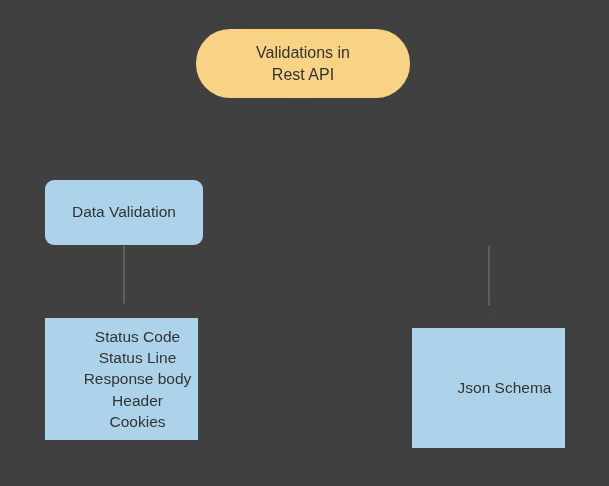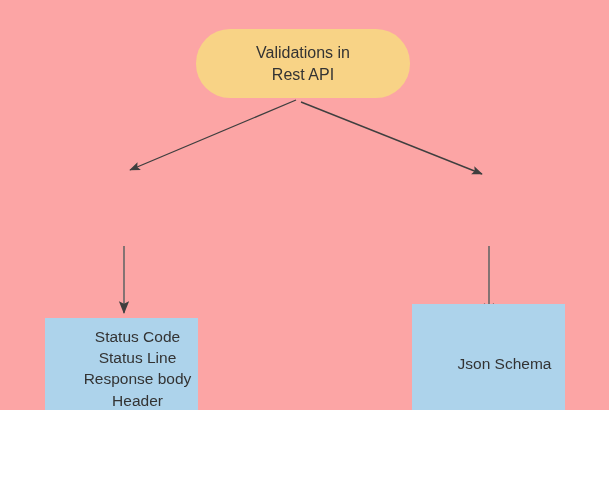--- a/index.html
+++ b/index.html
@@ -7,22 +7,22 @@
     margin: 0;
     padding: 0;
     background: #ffffff;
   }
   body {
     font-family: "Liberation Sans", sans-serif;
   }
   #diagram-canvas {
     position: relative;
     width: 609px;
-    height: 410px;
-    background: #fca5a5;
+    height: 486px;
+    background: #404040;
     overflow: hidden;
   }
   #edge-layer {
     position: absolute;
     left: 0;
     top: 0;
     width: 609px;
     height: 486px;
     pointer-events: none;
   }
@@ -71,21 +71,21 @@
   }
   #node-response-items {
     left: 45px;
     top: 318px;
     width: 153px;
     height: 122px;
     line-height: 1.36;
   }
   #node-json-schema {
     left: 412px;
-    top: 304px;
+    top: 328px;
     width: 153px;
     height: 120px;
     align-items: center;
   }
   .node-text {
     display: block;
     white-space: pre-line;
     padding: 0 6px;
   }
 </style>
@@ -108,20 +108,23 @@
     <line x1="124" y1="246" x2="124" y2="313" stroke="#666666" stroke-width="1.6" marker-end="url(#arrowhead)"></line>
 
     <line x1="489" y1="246" x2="489" y2="315" stroke="#666666" stroke-width="1.6" marker-end="url(#arrowhead)"></line>
   </svg>
 
   <div class="node node-root" id="node-root">
     <span class="node-text">Validations in
 Rest API</span>
   </div>
 
+  <div class="node node-branch" id="node-data-validation">
+    <span class="node-text">Data Validation</span>
+  </div>
 
 
   <div class="node node-leaf" id="node-response-items">
     <span class="node-text">Status Code
 Status Line
 Response body
 Header
 Cookies</span>
   </div>
 

